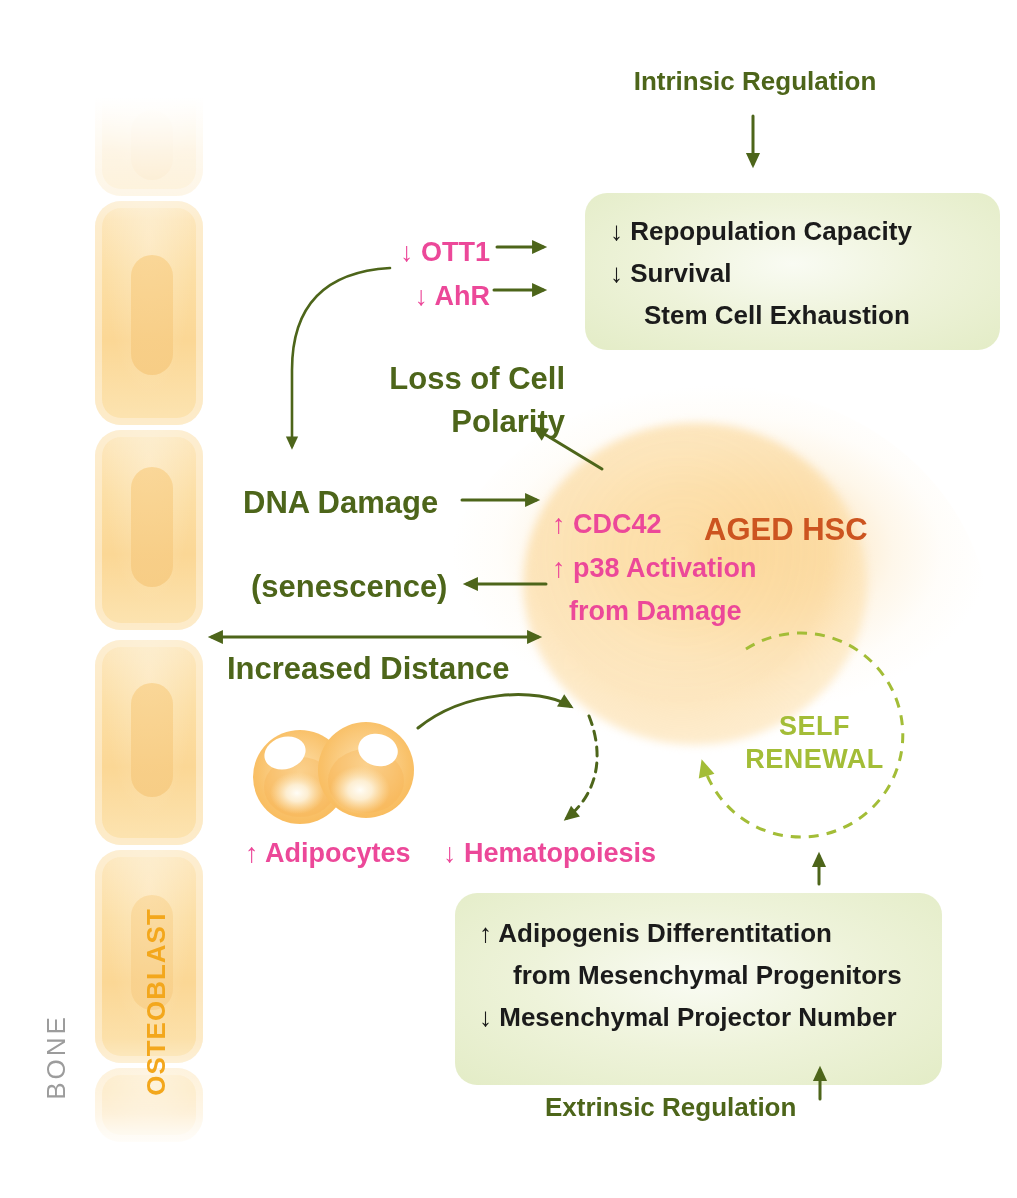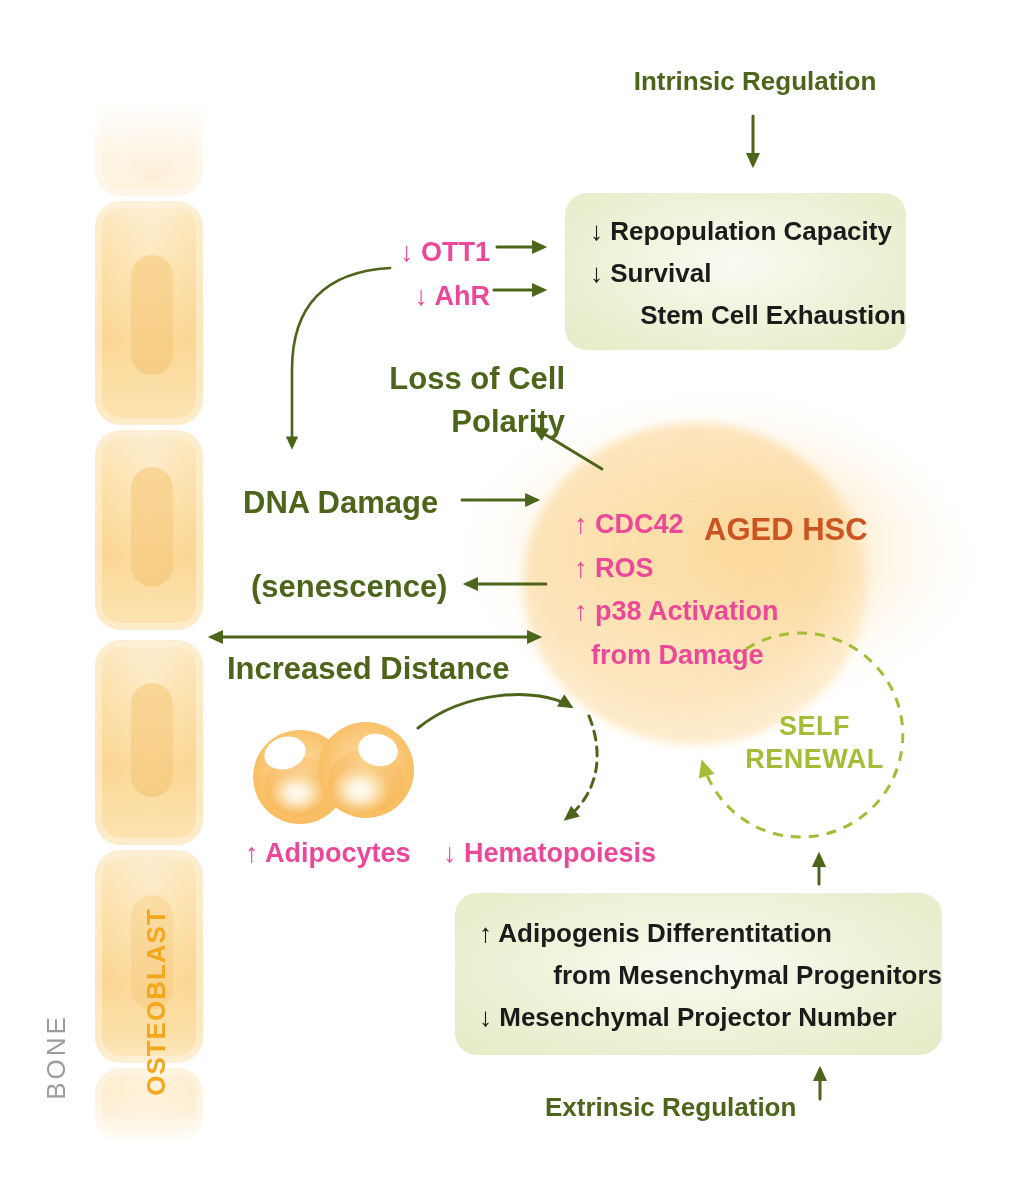--- a/index.html
+++ b/index.html
@@ -37,33 +37,33 @@
       rgba(253,224,166,.55) 0%, rgba(251,205,126,.48) 55%,
       rgba(254,240,214,.95) 86%, rgba(253,232,196,.35) 100%);
     filter:blur(4px);
   }
   
   .box {
     position:absolute; z-index:3; border-radius:22px;
     background:radial-gradient(ellipse at 50% 45%, #f9fbf3 0%, #eef3da 48%, #e3ecc6 100%);
     font-size:26px; font-weight:bold; color:#1b1b1b;
   }
-  .box-intrinsic { left:565px; top:193px; width:341px; height:157px; padding:17px 0 8px 25px; box-sizing:border-box; }
-  .box-extrinsic { left:455px; top:893px; width:487px; height:162px; padding:19px 0 0 24px; box-sizing:border-box; }
+  .box-intrinsic { left:585px; top:193px; width:415px; height:157px; padding:17px 0 8px 25px; box-sizing:border-box; }
+  .box-extrinsic { left:455px; top:893px; width:487px; height:192px; padding:19px 0 0 24px; box-sizing:border-box; }
   .box-line { line-height:42px; white-space:nowrap; }
-  .box-line.indent { padding-left:34px;text-align:right; }
+  .box-line.indent { padding-left:34px; }
   
   .t { position:absolute; z-index:5; white-space:nowrap; }
   .olive { color:#4d651a; font-weight:bold; font-size:31px; }
   .blacktxt { color:#ec4899; font-weight:bold; font-size:27px; }
   .title { font-size:26px; }
   .center { text-align:center; }
   #factors { left:350px; top:230px; width:140px; text-align:right; line-height:44px; }
   #loss-polarity { left:329px; top:357px; width:236px; line-height:43px;text-align:right; }
-  #hsc-effects { left:552px; top:503px; line-height:43.5px;margin-left:22px; }
+  #hsc-effects { left:552px; top:503px; line-height:43.5px; }
   #hsc-effects .indent { padding-left:17px; }
   #aged-hsc { left:704px; top:512px; color:#cc5420; font-weight:bold; font-size:31px; }
   #self-renewal { left:712px; top:710px; width:205px; line-height:33px;
                   color:#a3bd37; font-weight:bold; font-size:27px; letter-spacing:.5px; }
   #bone-label { left:-19px; top:1042px; width:150px; height:30px; transform:rotate(-90deg);
                 color:#9c9c9c; font-size:26px; letter-spacing:3px; font-weight:500; }
   #osteoblast-label { left:61px; top:987px; width:190px; height:30px; transform:rotate(-90deg);
                       color:#f3a71c; font-size:26px; font-weight:bold; letter-spacing:1px; }
   svg.layer { position:absolute; left:0; top:0; z-index:4; pointer-events:none; }
   svg.adipo { position:absolute; left:245px; top:715px; z-index:2; }
@@ -168,21 +168,20 @@
     <div>Loss of Cell</div>
     <div>Polarity</div>
   </div>
 
   <div class="t olive" style="left:243px;top:485px;">DNA Damage</div>
   <div class="t olive" style="left:251px;top:569px;">(senescence)</div>
   <div class="t olive" style="left:227px;top:651px;">Increased Distance</div>
 
   <div class="t blacktxt" id="hsc-effects">
     <div>↑ CDC42</div>
-    <div>↑ ROS</div>
     <div>↑ p38 Activation</div>
     <div class="indent">from Damage</div>
   </div>
 
   <div class="t center" id="self-renewal">
     <div>SELF</div>
     <div>RENEWAL</div>
   </div>
 
   <div class="t" id="aged-hsc">AGED HSC</div>

